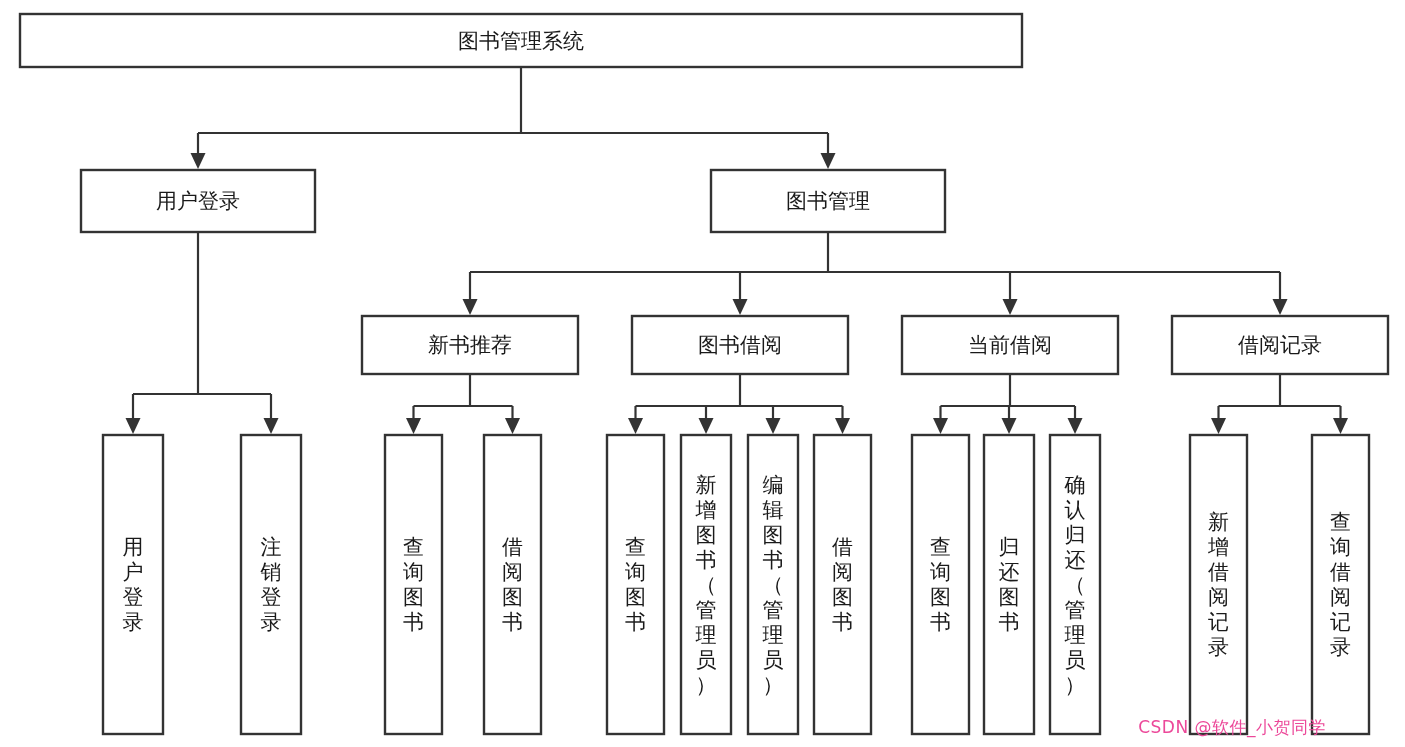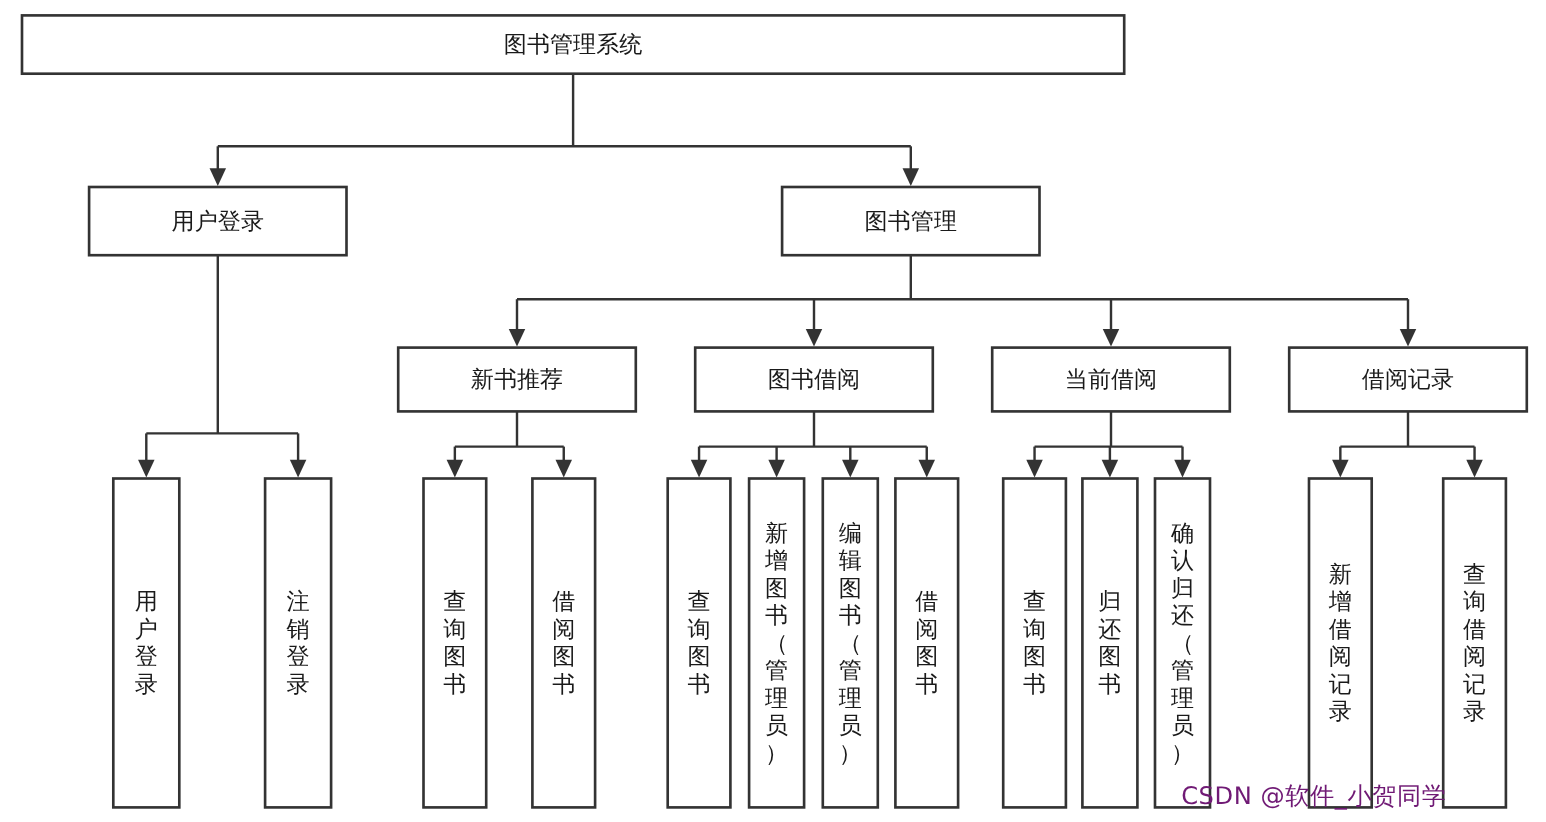--- a/index.html
+++ b/index.html
@@ -51,25 +51,25 @@
     dominant-baseline: middle;
   }
   .leaf-label-v {
     font-family: "DejaVu Sans", "Liberation Sans", sans-serif;
     font-size: 21px;
     fill: #1a1a1a;
     text-anchor: middle;
   }
   .watermark-text {
     position: absolute;
-    right: 11px;
+    right: 0;
     bottom: 8px;
     font-family: "DejaVu Sans", "Liberation Sans", sans-serif;
-    font-size: 22px;
-    color: #701a75;
+    font-size: 17px;
+    color: #ec4899;
     letter-spacing: 0.5px;
     white-space: nowrap;
     user-select: none;
   }
 </style>
 </head>
 <body>
 
 <div id="diagram-root">
 

